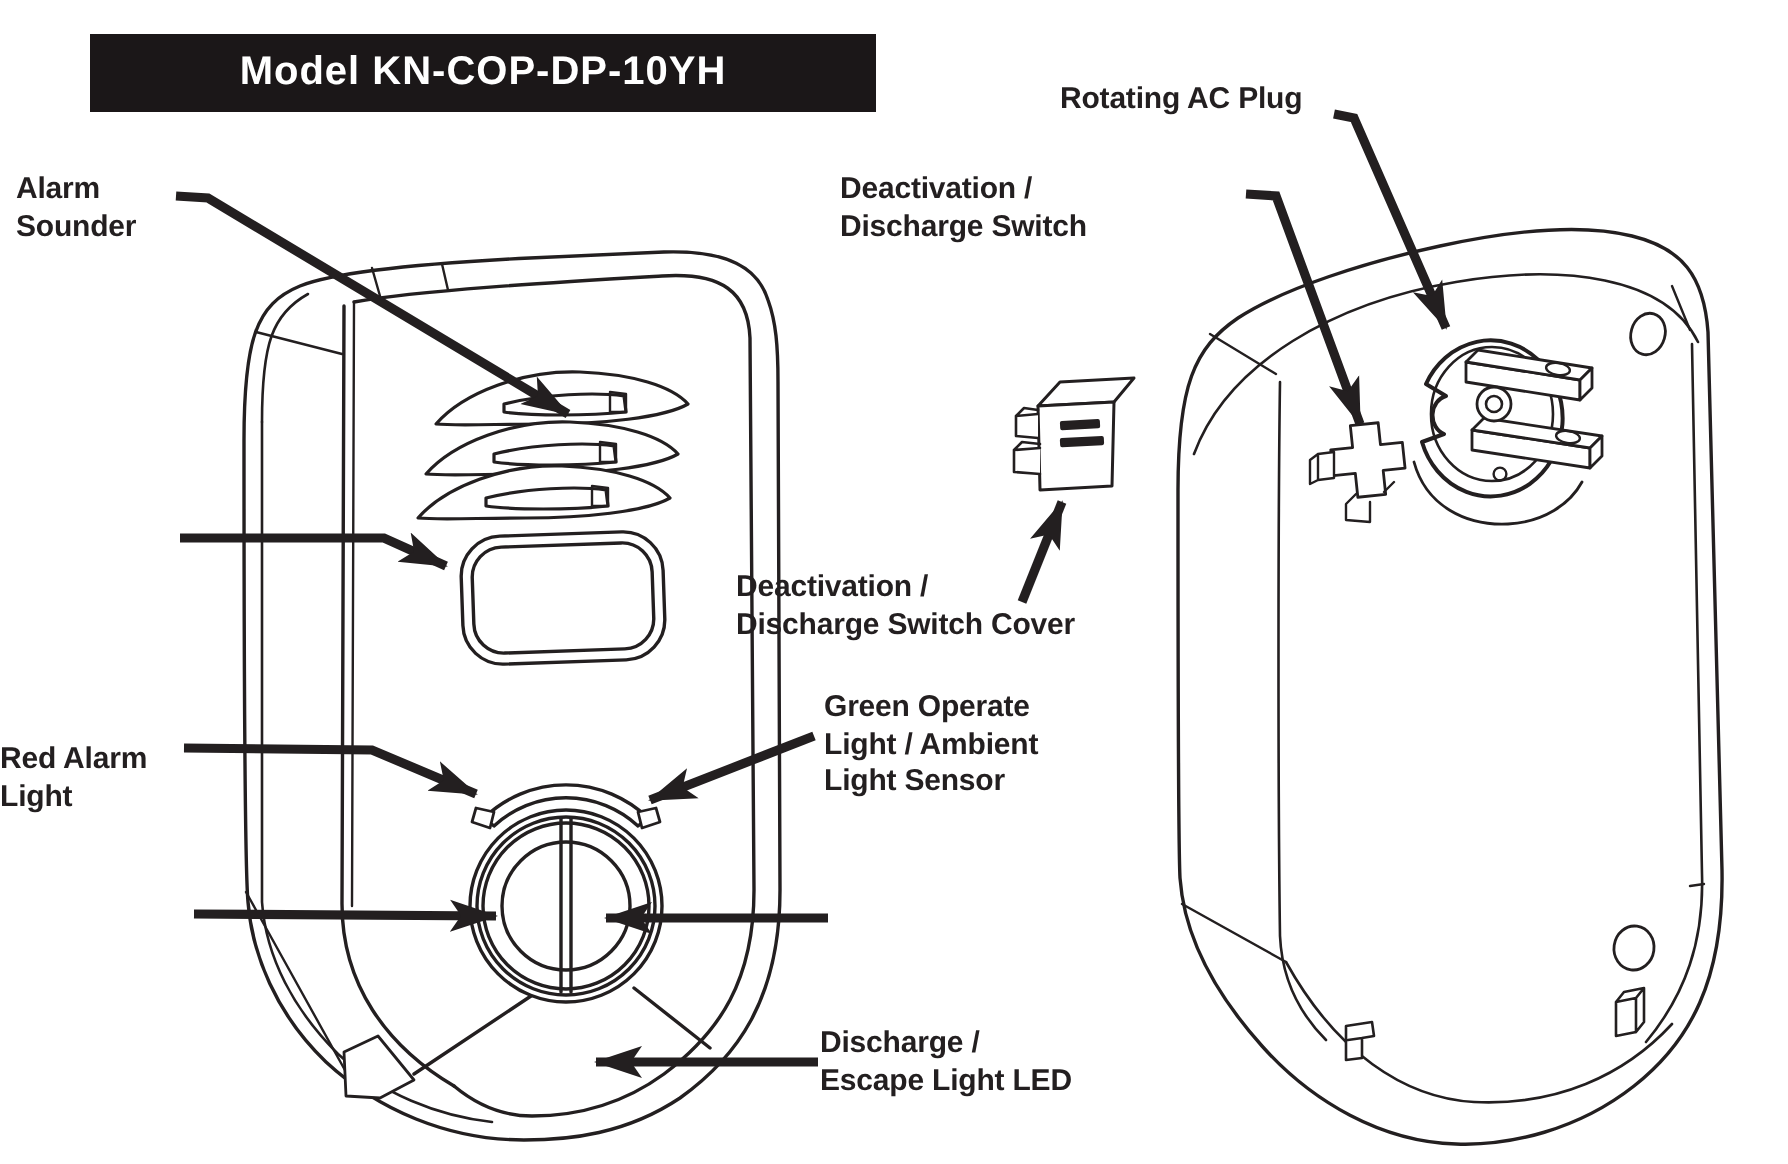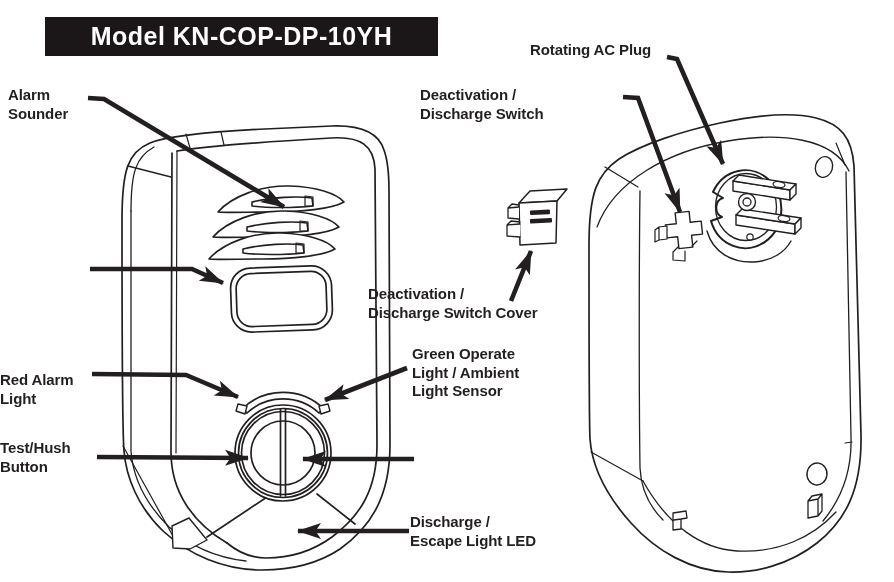--- a/index.html
+++ b/index.html
@@ -4,21 +4,21 @@
 <style>
   html,body{margin:0;padding:0;background:#fff;}
   #stage{
     position:relative;width:894px;height:582px;background:#fff;overflow:hidden;
     font-family:"Liberation Sans", sans-serif;color:#231f20;
   }
   #art{position:absolute;left:0;top:0;}
   .title-box{
     position:absolute;left:45px;top:17px;width:393px;height:39px;
     background:#1b1718;color:#fff;text-align:center;
-    font-weight:bold;font-size:25px;line-height:39px;letter-spacing:0.5px;
+    font-weight:bold;font-size:20px;line-height:39px;letter-spacing:0.5px;
   }
   .lbl{
     position:absolute;font-weight:bold;font-size:15px;line-height:18.5px;
     letter-spacing:-0.1px;color:#231f20;white-space:pre-line;
   }
   .r{text-align:left;}
   .l{text-align:left;}
 </style>
 </head>
 <body>
@@ -163,22 +163,20 @@
       </g>
     </g>
   </svg>
 
   <div class="title-box">Model KN-COP-DP-10YH</div>
 
   <div class="lbl r" style="left:8px;   top:86px;  width:78px;">Alarm
 Sounder</div>
   <div class="lbl r" style="left:0px;   top:371px; width:84px;">Red Alarm
 Light</div>
-  <div class="lbl r" style="left:0px;   top:439px; width:84px;">Test/Hush
-Button</div>
   <div class="lbl l" style="left:530px; top:41px;  width:160px;">Rotating AC Plug</div>
   <div class="lbl r" style="left:420px; top:86px;  width:200px;">Deactivation /
 Discharge Switch</div>
   <div class="lbl r" style="left:368px; top:285px; width:215px;">Deactivation /
 Discharge Switch Cover</div>
   <div class="lbl l" style="left:412px; top:345px; width:140px;">Green Operate
 Light / Ambient
 Light Sensor</div>
   <div class="lbl l" style="left:410px; top:513px; width:160px;">Discharge /
 Escape Light LED</div>

